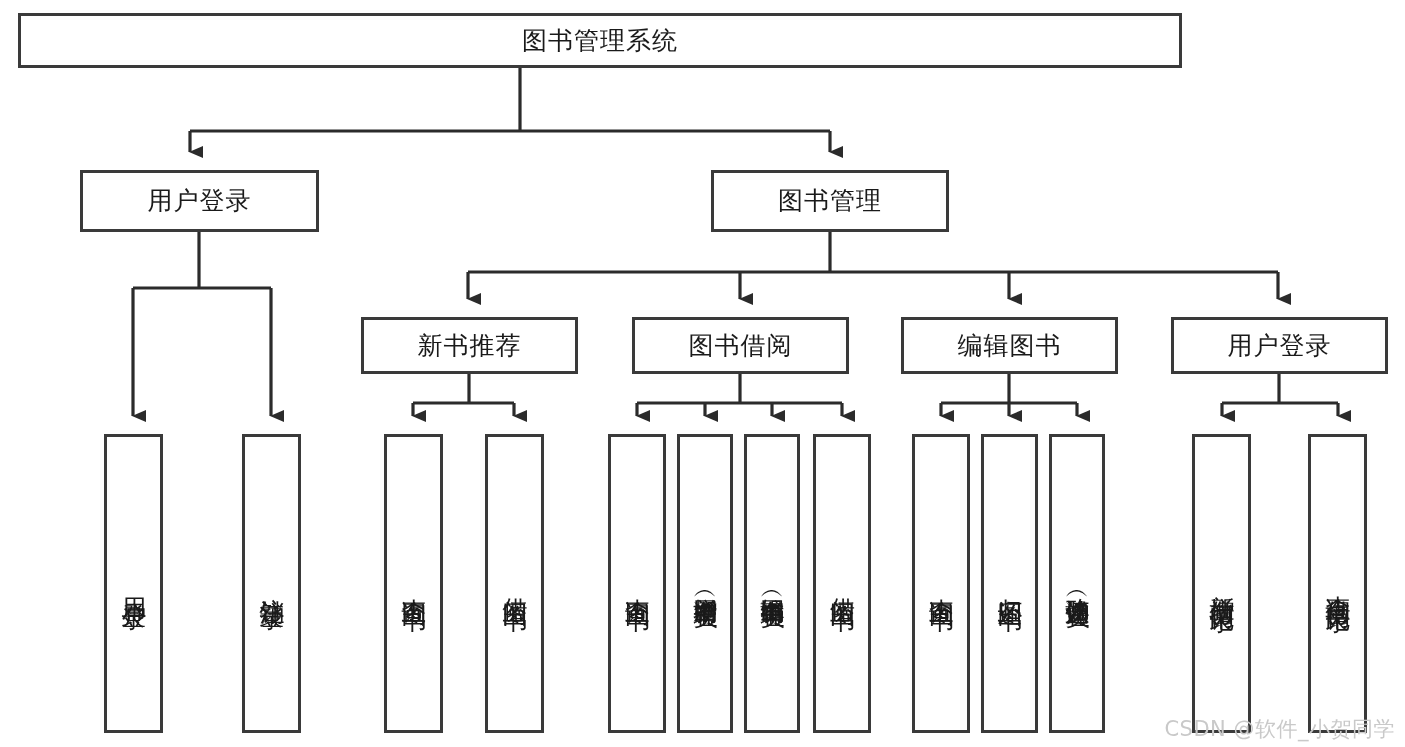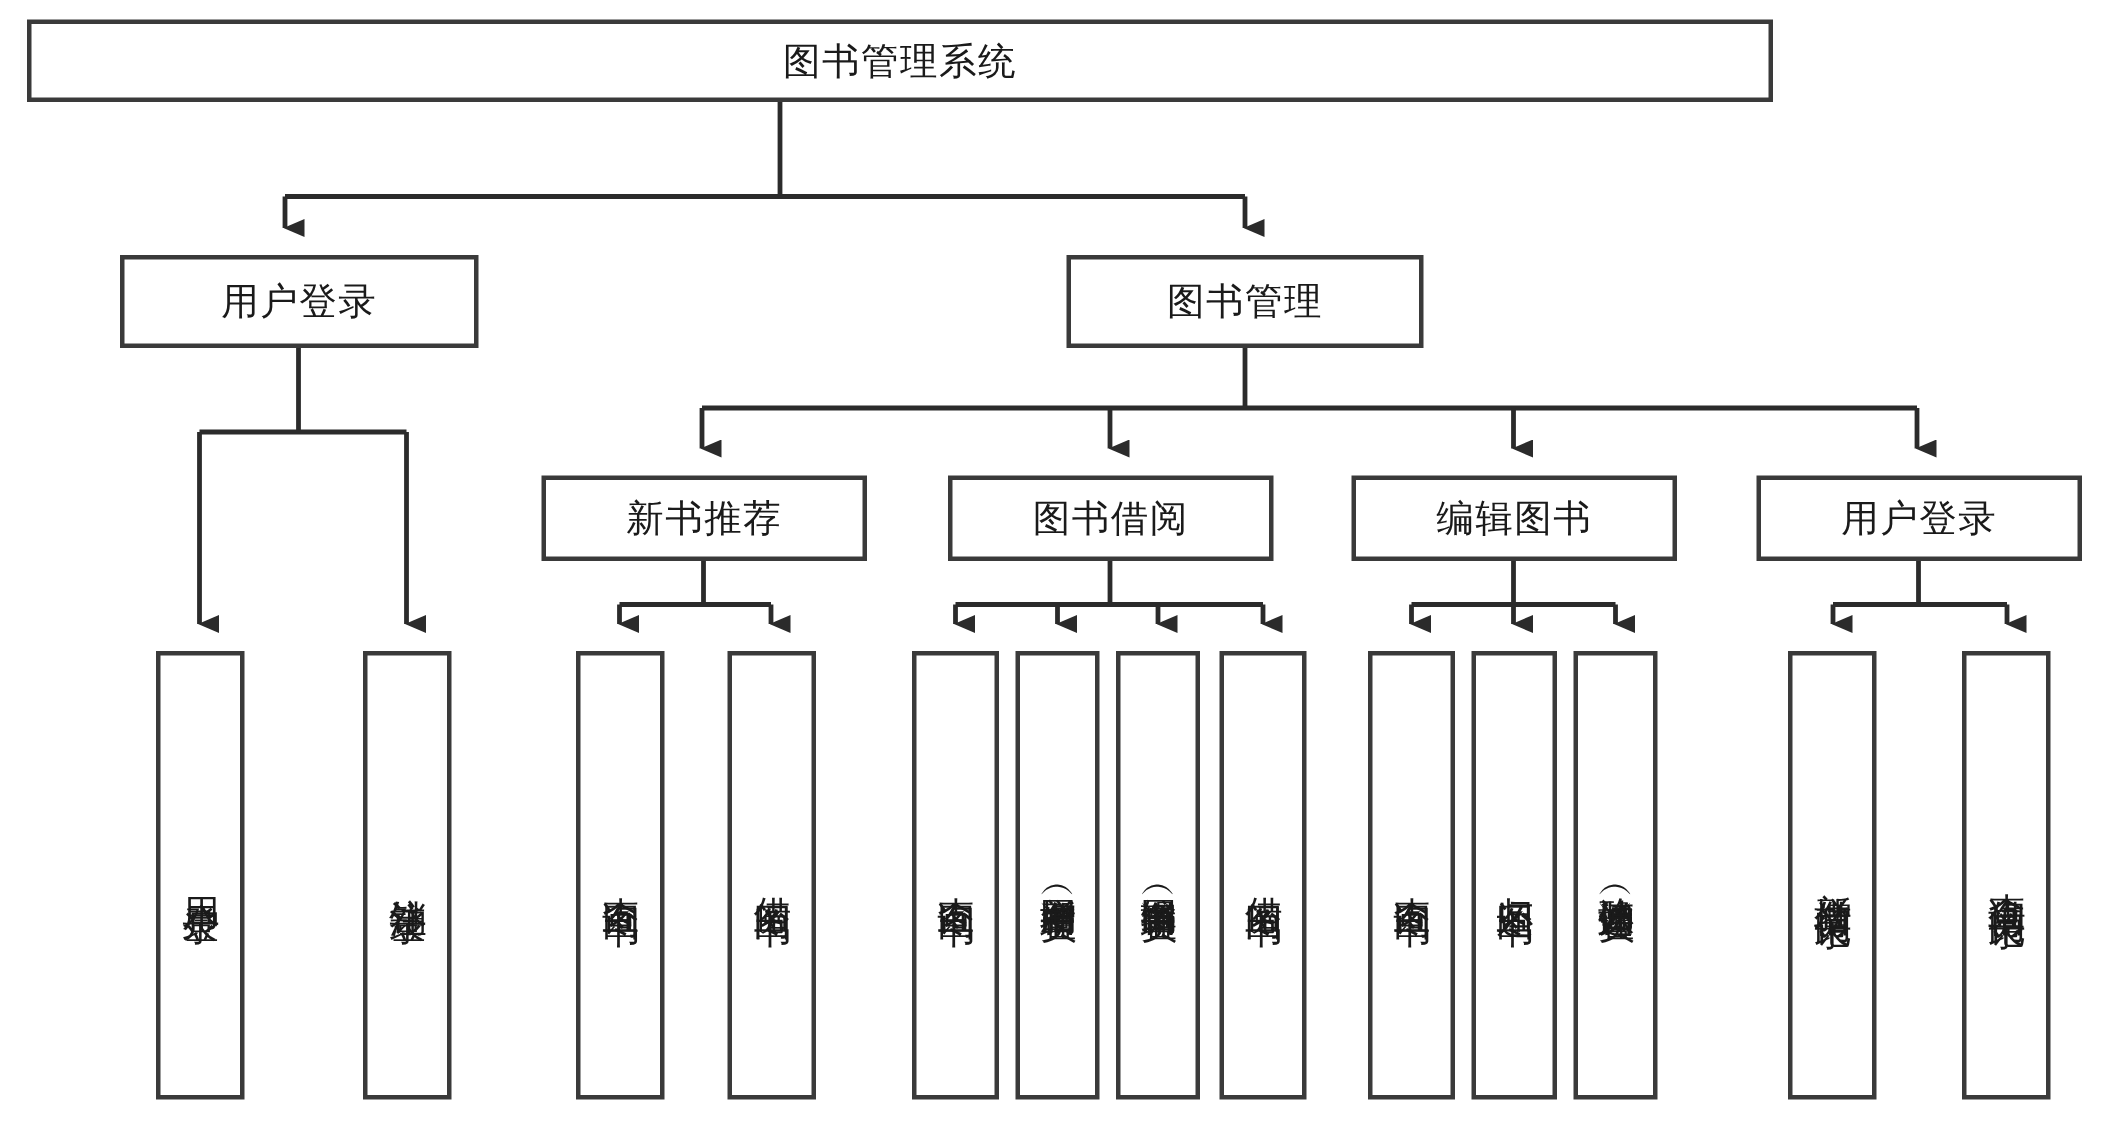--- a/index.html
+++ b/index.html
@@ -189,14 +189,15 @@
     <span class="label-v tight">确认归还（管理员）</span>
   </div>
 
   <div class="node vertical" style="left:1192px; top:434px; width:59px; height:299px;">
     <span class="label-v">新增借阅记录</span>
   </div>
   <div class="node vertical" style="left:1308px; top:434px; width:59px; height:299px;">
     <span class="label-v">查询借阅记录</span>
   </div>
 
+  <div class="watermark">CSDN @软件_小贺同学</div>
 
 </div>
 
 </body></html>

